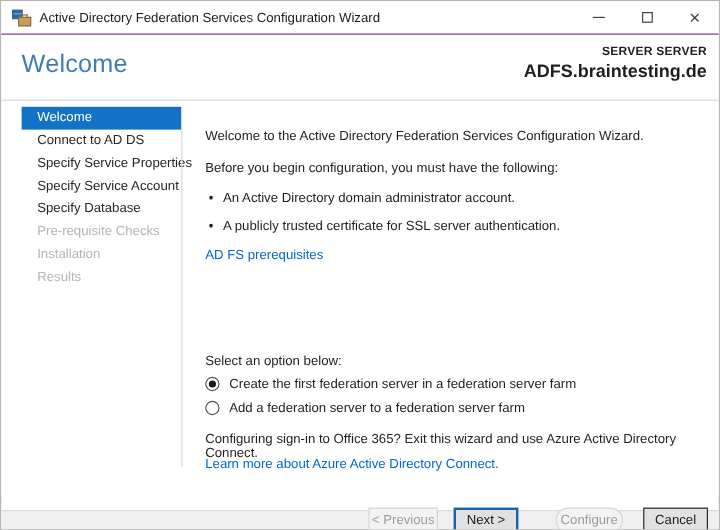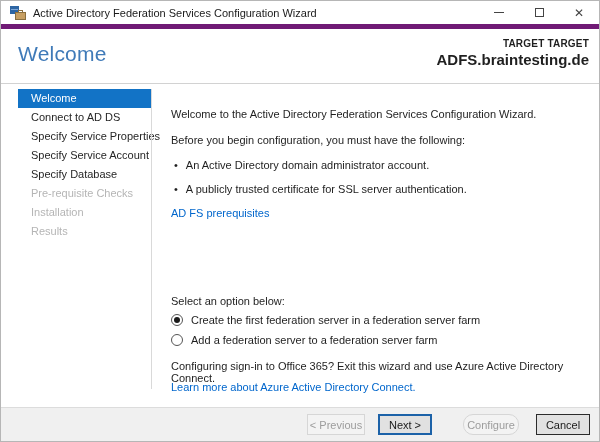--- a/index.html
+++ b/index.html
@@ -5,21 +5,21 @@
   * { margin:0; padding:0; box-sizing:border-box; }
   html,body { width:600px; height:442px; }
   body { font-family:"Liberation Sans", sans-serif; background:#fff; }
   .window {
     position:relative; width:600px; height:442px; background:#fff;
     border:1px solid #b6b6b6; overflow:hidden;
   }
   
   .titlebar {
     position:absolute; top:0; left:0; right:0; height:28px; background:#fff;
-    border-bottom:5px solid #701a75; display:flex; align-items:center;
+    border-bottom:1px solid #701a75; display:flex; align-items:center;
   }
   .app-icon { width:16px; height:14px; margin-left:9px; position:relative; }
   .app-icon .flag { position:absolute; left:0; top:0; width:9px; height:8px; background:#2e66a4; }
   .app-icon .flag-stripe { position:absolute; left:1px; top:3px; width:7px; height:1px; background:#7ea7d8; }
   .app-icon .box { position:absolute; right:0; bottom:0; width:11px; height:8px; background:#c79f62; border:1px solid #8a6f3f; }
   .app-icon .handle { position:absolute; right:3px; bottom:7px; width:5px; height:3px; border:1px solid #8a6f3f; border-bottom:none; }
   .title-text { margin-left:7px; font-size:11px; color:#1a1a1a; }
   .win-controls { margin-left:auto; display:flex; height:100%; }
   .win-btn { width:40px; height:100%; display:flex; align-items:center; justify-content:center; color:#333; }
   .glyph-min { width:10px; border-top:1px solid #444; display:block; }
@@ -54,21 +54,21 @@
   .select-label { top:200px; }
   .radio-row { display:flex; align-items:center; }
   .radio1 { top:219px; }
   .radio2 { top:239px; }
   .radio-circle { width:12px; height:12px; border:1px solid #555; border-radius:50%; margin-right:8px; position:relative; background:#fff; flex:0 0 auto; }
   .radio-row.selected .radio-circle::after { content:""; position:absolute; left:2px; top:2px; width:6px; height:6px; border-radius:50%; background:#1a1a1a; }
   .o365-note { top:265px; }
   .learn-link { top:286px; }
   
   .footer {
-    position:absolute; left:0; right:0; bottom:0; height:34px; background:#f0f0f0;
+    position:absolute; left:0; right:0; bottom:0; height:16px; background:#f0f0f0;
     border-top:1px solid #dcdcdc; display:flex; align-items:center; justify-content:flex-end;
     padding-right:9px;
   }
   .btn {
     height:21px; font-size:11px; font-family:"Liberation Sans", sans-serif;
     display:flex; align-items:center; justify-content:center; background:#e1e1e1;
     border:1px solid #adadad; color:#1a1a1a; cursor:pointer;
   }
   .btn:disabled,.btn.disabled { background:#f3f3f3; border-color:#d6d6d6; color:#9c9c9c; cursor:default; }
   .btn-prev { width:58px; }
@@ -98,21 +98,21 @@
         </div>
       <div class="win-btn">
           <span class="glyph-close">✕</span>
         </div>
     </div>
   </div>
 
   <div class="header">
     <div class="page-title">Welcome</div>
     <div class="target-block">
-      <div class="target-label">TARGET TARGET</div>
+      <div class="target-label">SERVER SERVER</div>
       <div class="target-name">ADFS.braintesting.de</div>
     </div>
   </div>
 
   <div class="bodyarea">
 
     <div class="nav">
       <div class="nav-item selected">Welcome</div>
       <div class="nav-item">Connect to AD DS</div>
       <div class="nav-item">Specify Service Properties</div>

